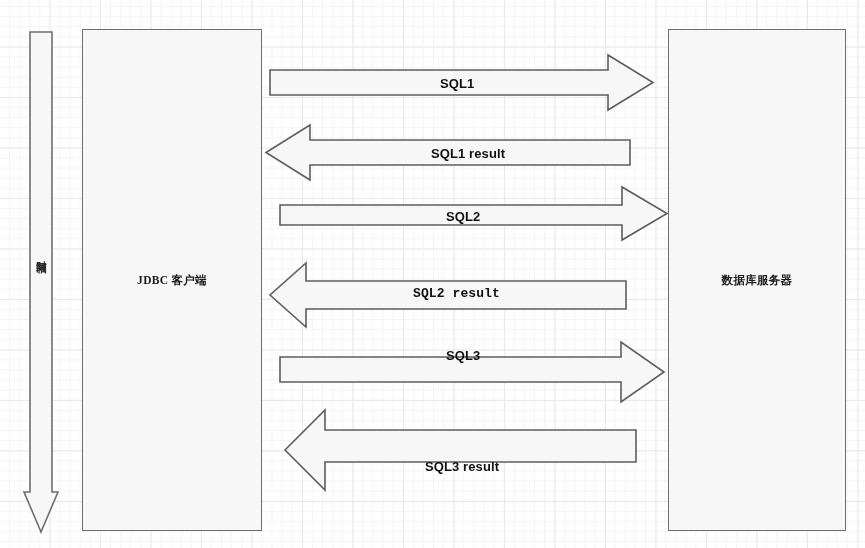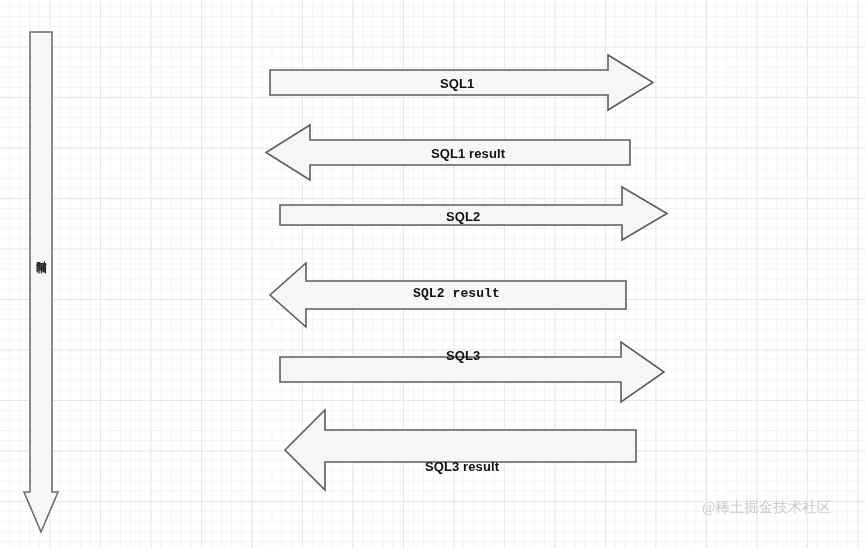--- a/index.html
+++ b/index.html
@@ -99,31 +99,36 @@
 
     <polygon points="280,205 622,205 622,187 667,213.5 622,240 622,225 280,225" fill="#f7f7f7" stroke="#5d5d5d" stroke-width="1.6" stroke-linejoin="miter"></polygon>
 
     <polygon points="626,281 306,281 306,263 270,295 306,327 306,309 626,309" fill="#f7f7f7" stroke="#5d5d5d" stroke-width="1.6" stroke-linejoin="miter"></polygon>
 
     <polygon points="280,357 621,357 621,342 664,372 621,402 621,382 280,382" fill="#f7f7f7" stroke="#5d5d5d" stroke-width="1.6" stroke-linejoin="miter"></polygon>
 
     <polygon points="636,430 325,430 325,410 285,450 325,490 325,462 636,462" fill="#f7f7f7" stroke="#5d5d5d" stroke-width="1.6" stroke-linejoin="miter"></polygon>
   </svg>
 
+  <div class="lifeline-box" style="left:82px; top:29px; width:180px; height:502px;">
+    <span class="lifeline-label">JDBC 客户端</span>
+  </div>
 
+  <div class="lifeline-box" style="left:668px; top:29px; width:178px; height:502px;">
+    <span class="lifeline-label">数据库服务器</span>
+  </div>
 
   <div class="axis-label" style="left:34px; top:252px;">时间轴</div>
 
   <div class="arrow-label" style="left:440px; top:76px;">SQL1</div>
 
   <div class="arrow-label" style="left:431px; top:146px;">SQL1 result</div>
 
   <div class="arrow-label" style="left:446px; top:209px;text-align:center;">SQL2</div>
 
   <div class="arrow-label" style="left:413px; top:286px;font-family:Liberation Mono, monospace;">SQL2 result</div>
 
   <div class="arrow-label" style="left:446px; top:348px;">SQL3</div>
 
   <div class="arrow-label" style="left:425px; top:459px;">SQL3 result</div>
 
-  <div class="watermark" style="left:702px; top:498px;">@稀土掘金技术社区</div>
 
 </div>
 
 </body></html>

